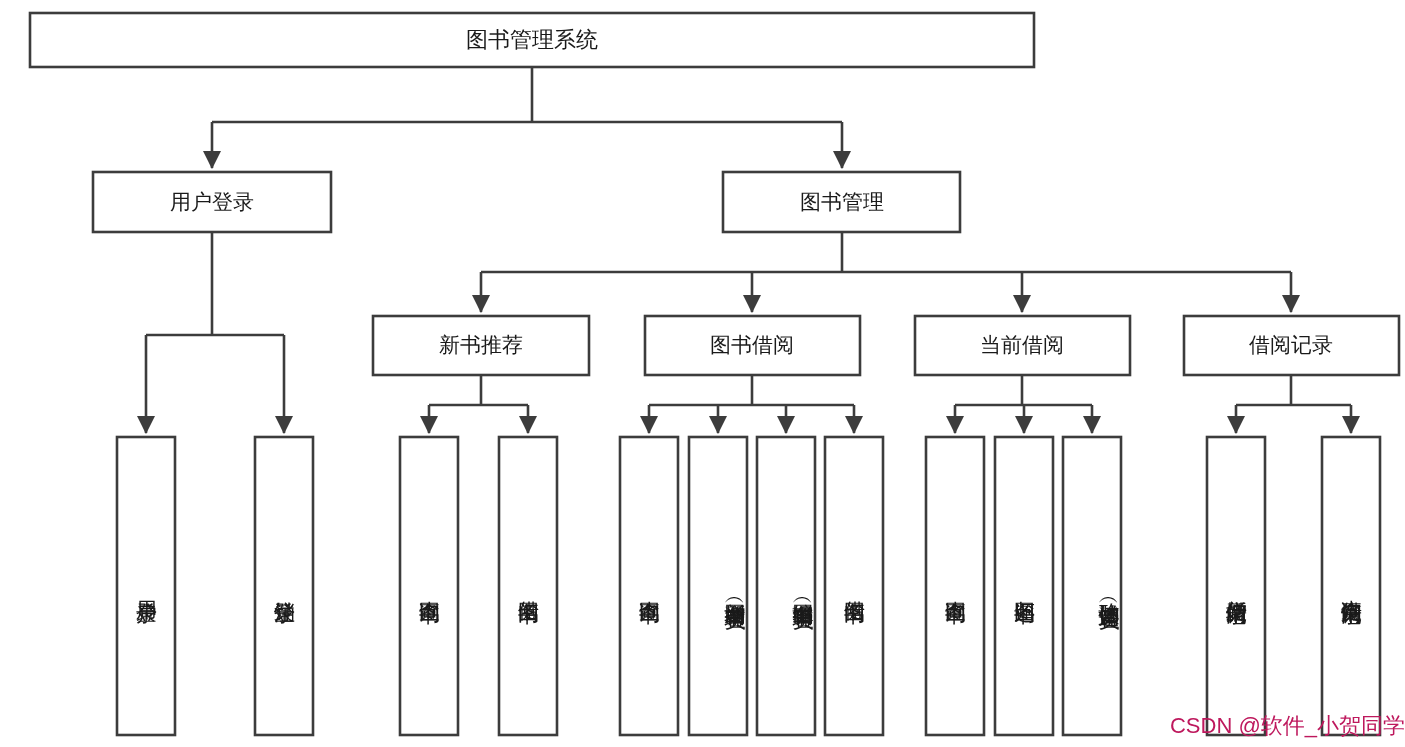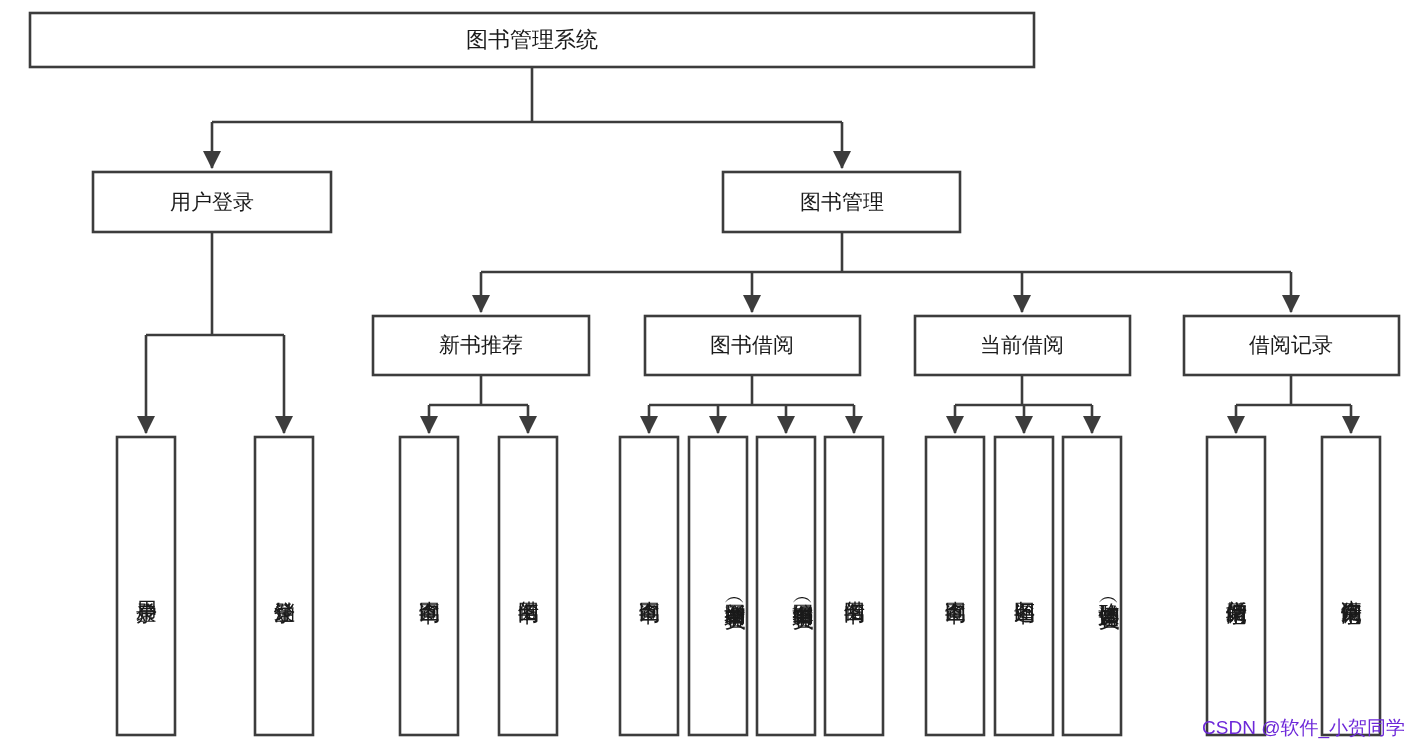--- a/index.html
+++ b/index.html
@@ -73,22 +73,22 @@
     pointer-events: none;
   }
   .leaf-label.center-v {
     align-items: center;
   }
   .watermark {
     position: absolute;
     right: 12px;
     bottom: 6px;
     font-family: "Liberation Sans", "DejaVu Sans", sans-serif;
-    font-size: 19px;
-    color: #6d28d9;
+    font-size: 22px;
+    color: #be185d;
     white-space: nowrap;
     user-select: none;
   }
 </style>
 </head>
 <body>
 
 <div id="diagram-root">
 
   <svg id="tree-svg" viewBox="0 0 1405 747">

